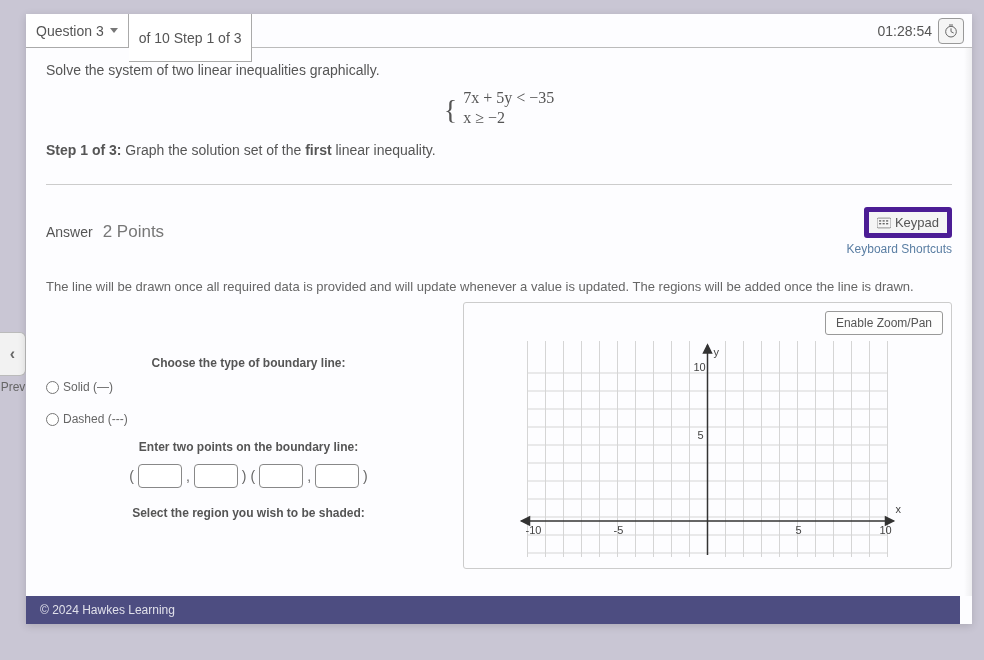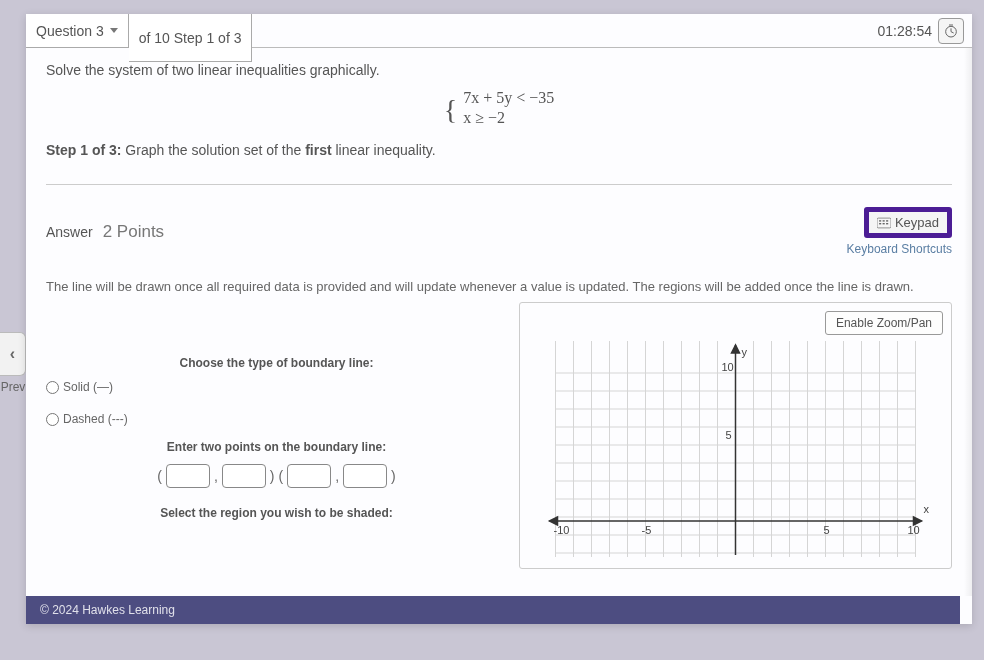--- a/index.html
+++ b/index.html
@@ -29,21 +29,21 @@
 .kshort { font-size:12px; color:#5a7ea3; margin-top:4px; }
 .helper { font-size:13px; color:#666; margin-top:22px; line-height:1.4; max-width:900px; }
 .workarea { display:flex; margin-top:6px; gap:12px; }
 .leftcol { flex:1; padding-top:54px; text-align:center; }
 .sect { font-size:12px; font-weight:bold; color:#555; margin-bottom:10px; }
 .radios { display:flex; justify-content:center; gap:18px; font-size:12px; color:#666; margin-bottom:14px;flex-direction:column; }
 .radios label { display:flex; align-items:center; gap:4px; }
 .radios input { accent-color:#888; }
 .ptrow { display:flex; justify-content:center; align-items:center; gap:4px; font-size:14px; color:#666; margin:10px 0 18px; }
 .ptrow .slot { width:44px; height:24px; border:1px solid #888; border-radius:4px; background:#fff; display:inline-block; }
-.rightcol { width:433px; border:1px solid #ccc; border-radius:3px; padding:8px; }
+.rightcol { width:489px; border:1px solid #ccc; border-radius:3px; padding:8px; }
 .zprow { text-align:right; margin-bottom:6px; }
 .zpbtn { border:1px solid #999; background:#fdfdfd; padding:4px 10px; font-size:12px; color:#555; border-radius:3px; }
 .graph { width:100%; height:216px; }
 .prev-tab { position:absolute; left:0; top:332px; width:26px; height:44px; background:#f2f2f2; border:1px solid #bbb; border-left:none; border-radius:0 6px 6px 0; display:flex; align-items:center; justify-content:center; font-size:16px; color:#666; font-weight:bold; }
 .prev-lbl { position:absolute; left:0; top:380px; font-size:12px; color:#666; width:26px; text-align:center; }
 .footer { position:absolute; left:0; right:12px; bottom:0; height:28px; background:#4d4d81; color:#e0e0ea; font-size:12px; display:flex; align-items:center; padding:0 14px; }
 .rfade { position:absolute; right:0; top:34px; bottom:28px; width:8px; background:linear-gradient(90deg, rgba(0,0,0,0) 0%, rgba(0,0,0,.06) 100%); }
 </style>
 </head>
 <body>

